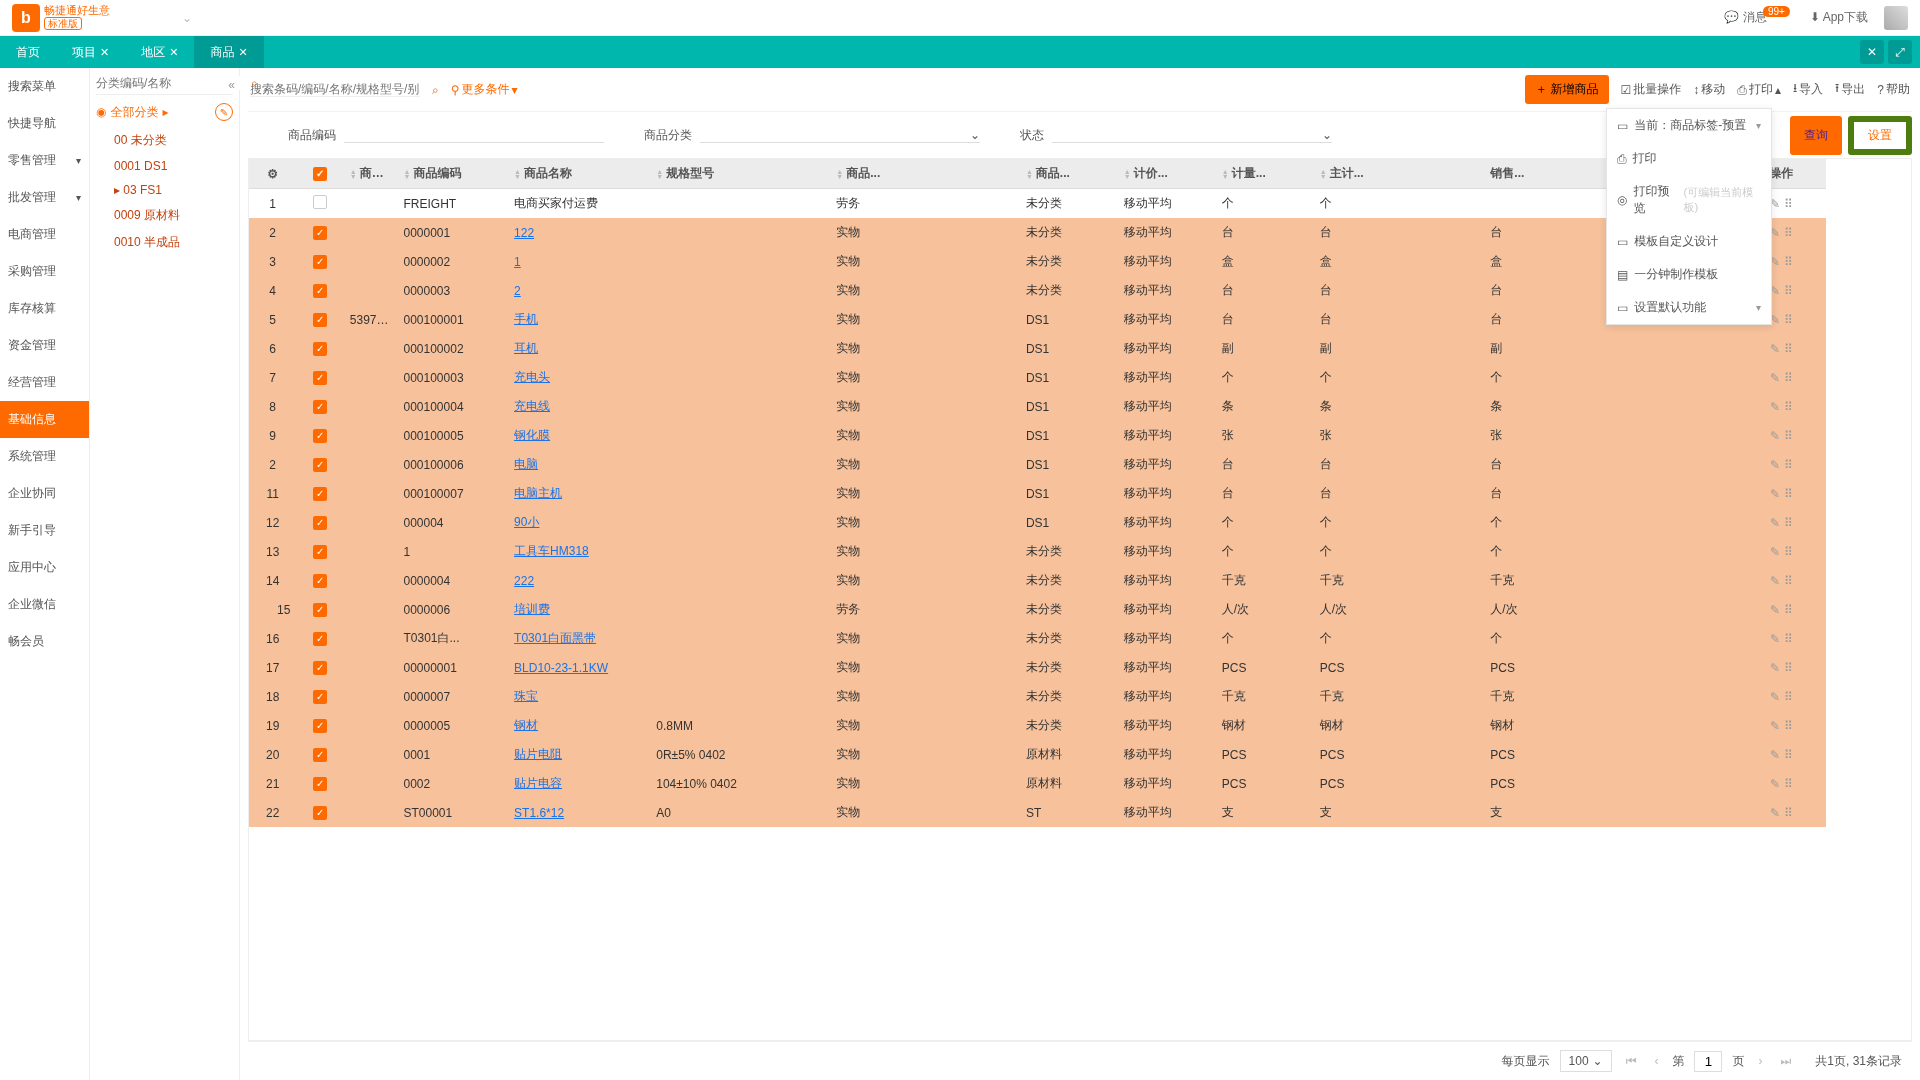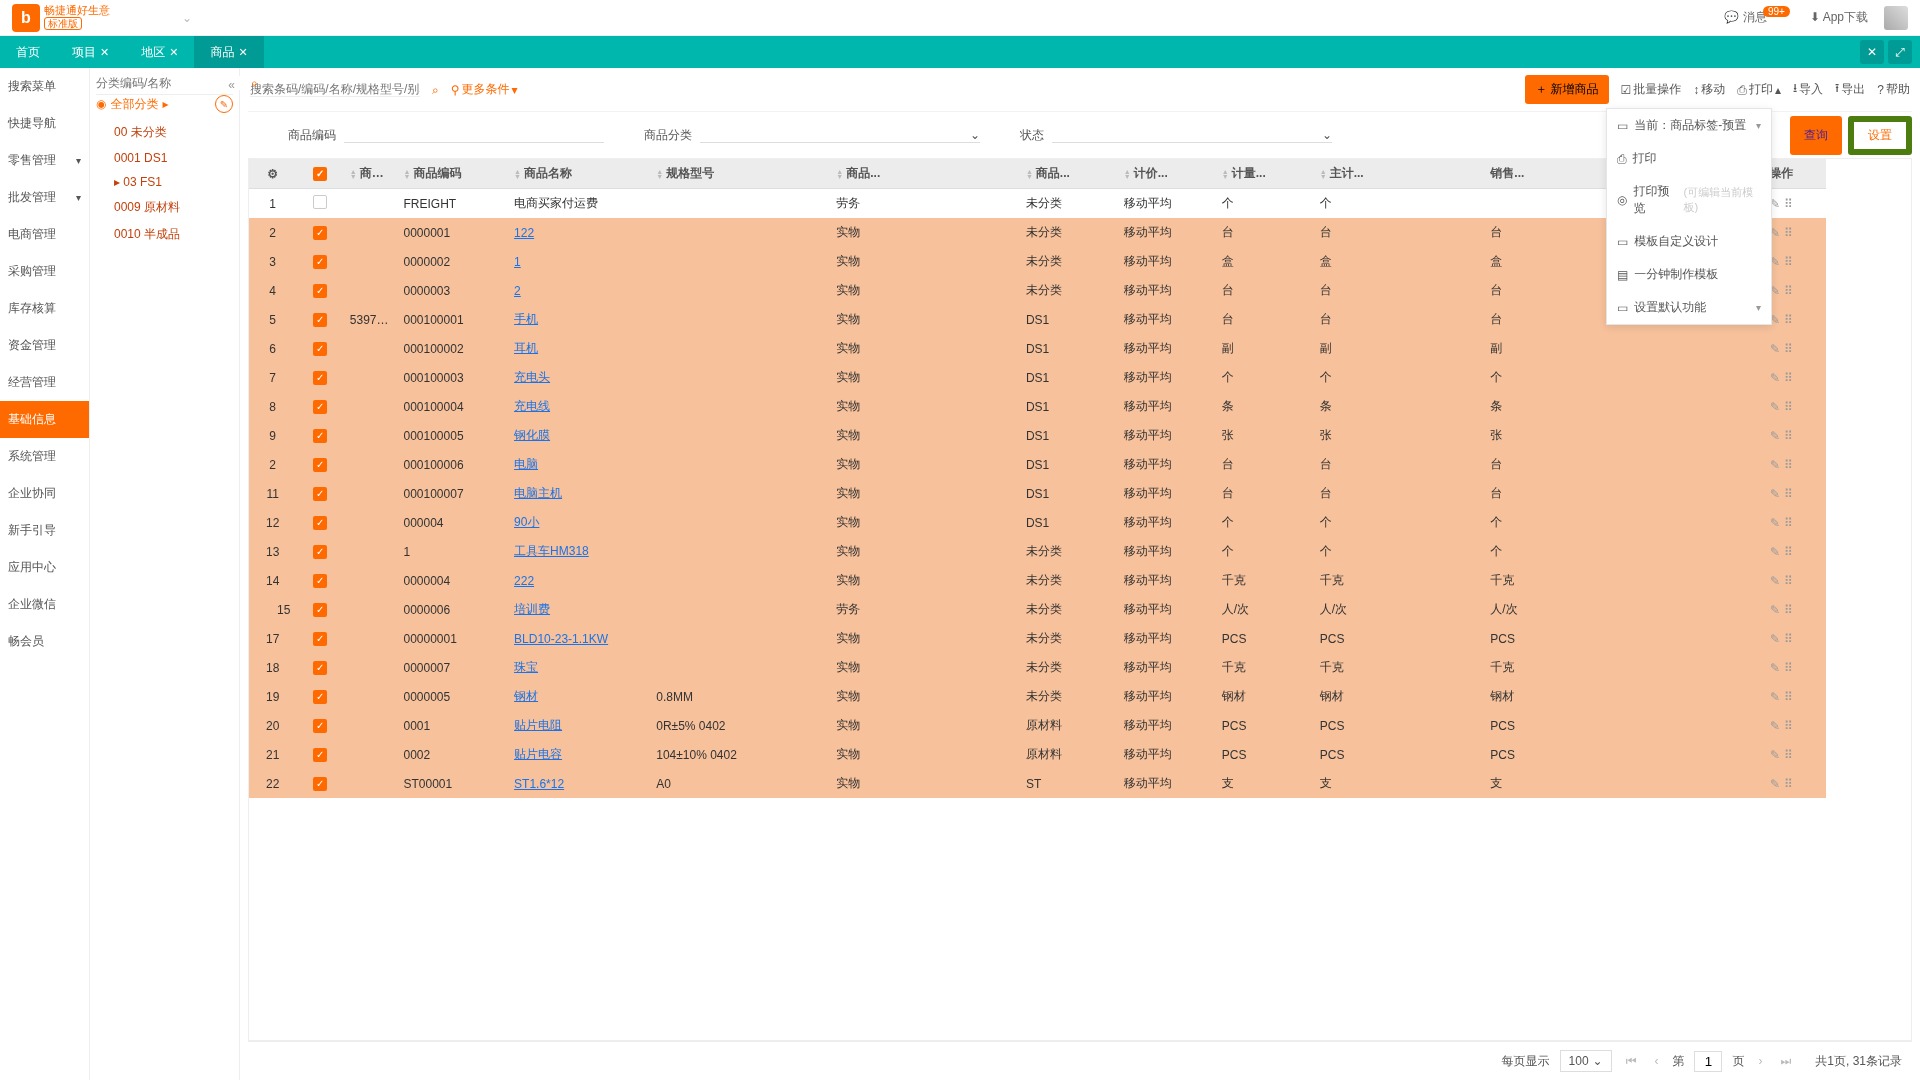--- a/index.html
+++ b/index.html
@@ -24,21 +24,21 @@
     
     .body { display: flex; height: calc(100vh - 68px); }
     .sidebar { width: 90px; border-right: 1px solid #eee; display: flex; flex-direction: column; }
     .side-item { padding: 10px 8px; font-size: 12px; color: #555; cursor: pointer; display: flex; align-items: center; justify-content: space-between; }
     .side-item.active { background: #ff6a00; color: #fff; }
     .caret { font-size: 10px; }
     .main { flex: 1; display: flex; flex-direction: column; overflow: hidden; }
     
     .split { display: flex; flex: 1; overflow: hidden; }
     .tree-pane { width: 150px; border-right: 1px solid #eee; padding: 8px 6px; position: relative; }
-    .tree-search { display: flex; align-items: center; border-bottom: 1px solid #eee; padding-bottom: 4px; margin-bottom: 0; }
+    .tree-search { display: flex; align-items: center; border-bottom: 1px solid #eee; padding-bottom: 4px; margin-bottom: 8px; }
     .tree-search input { border: none; outline: none; flex: 1; font-size: 12px; color: #999; }
     .search-icon { color: #ff6a00; font-size: 12px; cursor: pointer; }
     .tree-head { display: flex; align-items: center; gap: 4px; color: #ff6a00; margin-bottom: 6px; }
     .tree-edit { width: 18px; height: 18px; border: 1px solid #ff6a00; border-radius: 50%; display: flex; align-items: center; justify-content: center; color: #ff6a00; font-size: 10px; margin-left: auto; cursor: pointer; }
     .collapse-btn { position: absolute; right: 4px; top: 10px; color: #999; font-size: 12px; cursor: pointer; }
     .tree-node { padding: 5px 0 5px 10px; color: #c2410c; cursor: pointer; }
     .tree-node.sub { padding-left: 18px; }
     
     .content { flex: 1; display: flex; flex-direction: column; overflow: hidden; padding: 0 8px; }
     .toolbar { display: flex; align-items: center; gap: 12px; height: 44px; padding: 0 2px; border-bottom: 1px solid #f2f2f2; }
@@ -560,20 +560,36 @@
                   <td>劳务</td>
                   <td>未分类</td>
                   <td>移动平均</td>
                   <td>人/次</td>
                   <td>人/次</td>
                   <td></td>
                   <td>人/次</td>
                   <td style="text-align:center"><span class="op-icon">✎</span><span class="op-icon">⠿</span></td>
                 </tr>
                 <tr class="sel">
+                  <td style="text-align:center">16</td>
+                  <td style="text-align:center"><span class="ck">✓</span></td>
+                  <td></td>
+                  <td>T0301白...</td>
+                  <td><span class="link">T0301白面黑带</span></td>
+                  <td></td>
+                  <td>实物</td>
+                  <td>未分类</td>
+                  <td>移动平均</td>
+                  <td>个</td>
+                  <td>个</td>
+                  <td></td>
+                  <td>个</td>
+                  <td style="text-align:center"><span class="op-icon">✎</span><span class="op-icon">⠿</span></td>
+                </tr>
+                <tr class="sel">
                   <td style="text-align:center">17</td>
                   <td style="text-align:center"><span class="ck">✓</span></td>
                   <td></td>
                   <td>00000001</td>
                   <td><span class="link">BLD10-23-1.1KW</span></td>
                   <td></td>
                   <td>实物</td>
                   <td>未分类</td>
                   <td>移动平均</td>
                   <td>PCS</td>

